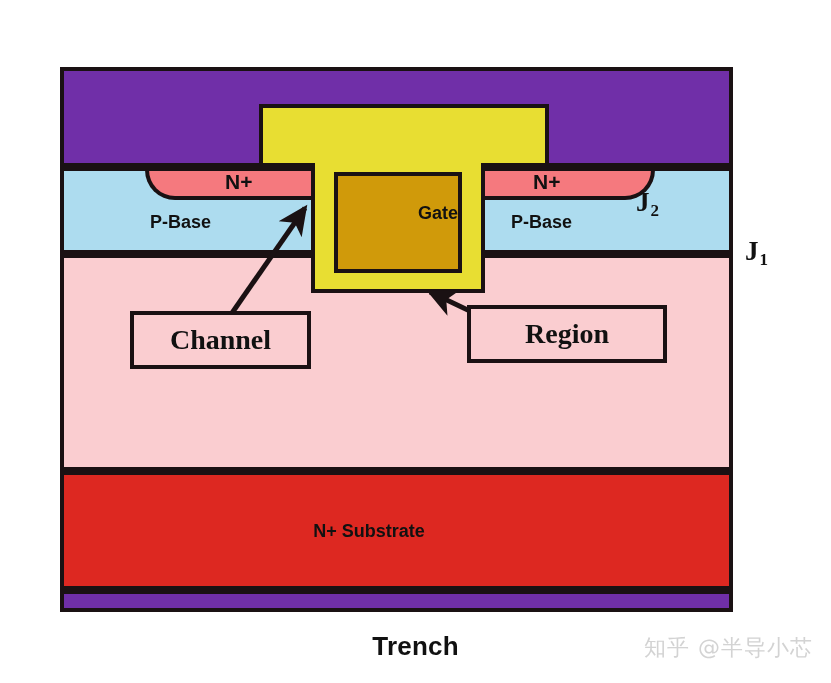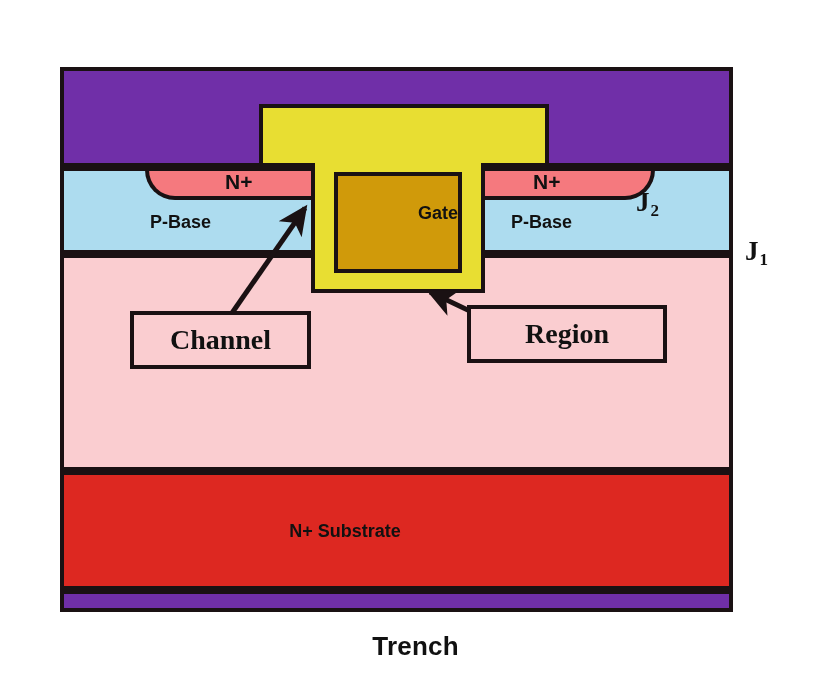--- a/index.html
+++ b/index.html
@@ -181,21 +181,21 @@
 
   <div class="np-label" style="left:225px; top:170px;">N+</div>
   <div class="np-label" style="left:533px; top:170px;">N+</div>
 
   <div class="region-label" style="left:150px; top:212px;">P-Base</div>
   <div class="region-label" style="left:511px; top:212px;">P-Base</div>
 
   <div class="region-label" style="left:334px; top:203px; width:128px; z-index:40;margin-left:40px;">Gate</div>
 
 
-  <div class="region-label" style="left:60px; top:521px; width:570px;">N+ Substrate</div>
+  <div class="region-label" style="left:60px; top:521px; width:570px;padding-left:24px;">N+ Substrate</div>
 
   <div class="junction-label" style="left:636px; top:187px;"><span>J</span><sub>2</sub></div>
 
   <div class="junction-label" style="left:745px; top:236px;"><span>J</span><sub>1</sub></div>
 
   <svg id="leader-svg" viewBox="0 0 831 683">
     <defs>
       <marker id="arrowhead" markerWidth="7" markerHeight="7" refX="5.2" refY="3.2" orient="auto" markerUnits="strokeWidth">
         <path d="M0,0.4 L6,3.2 L0,6 L1.6,3.2 Z" fill="#1a1113"></path>
       </marker>
@@ -209,14 +209,15 @@
   <div class="callout" id="channel-callout" style="left:130px; top:311px; width:181px; height:58px;">
     <span>Channel</span>
   </div>
 
   <div class="callout" id="trench-callout" style="left:467px; top:305px; width:200px; height:58px;">
     <span>Region</span>
   </div>
 
   <div class="term-label" id="drain-label" style="left:0; top:631px; width:831px;">Trench</div>
 
+  <div id="watermark" style="right:18px; bottom:20px;">知乎 @半导小芯</div>
 
 </div>
 
 </body></html>

